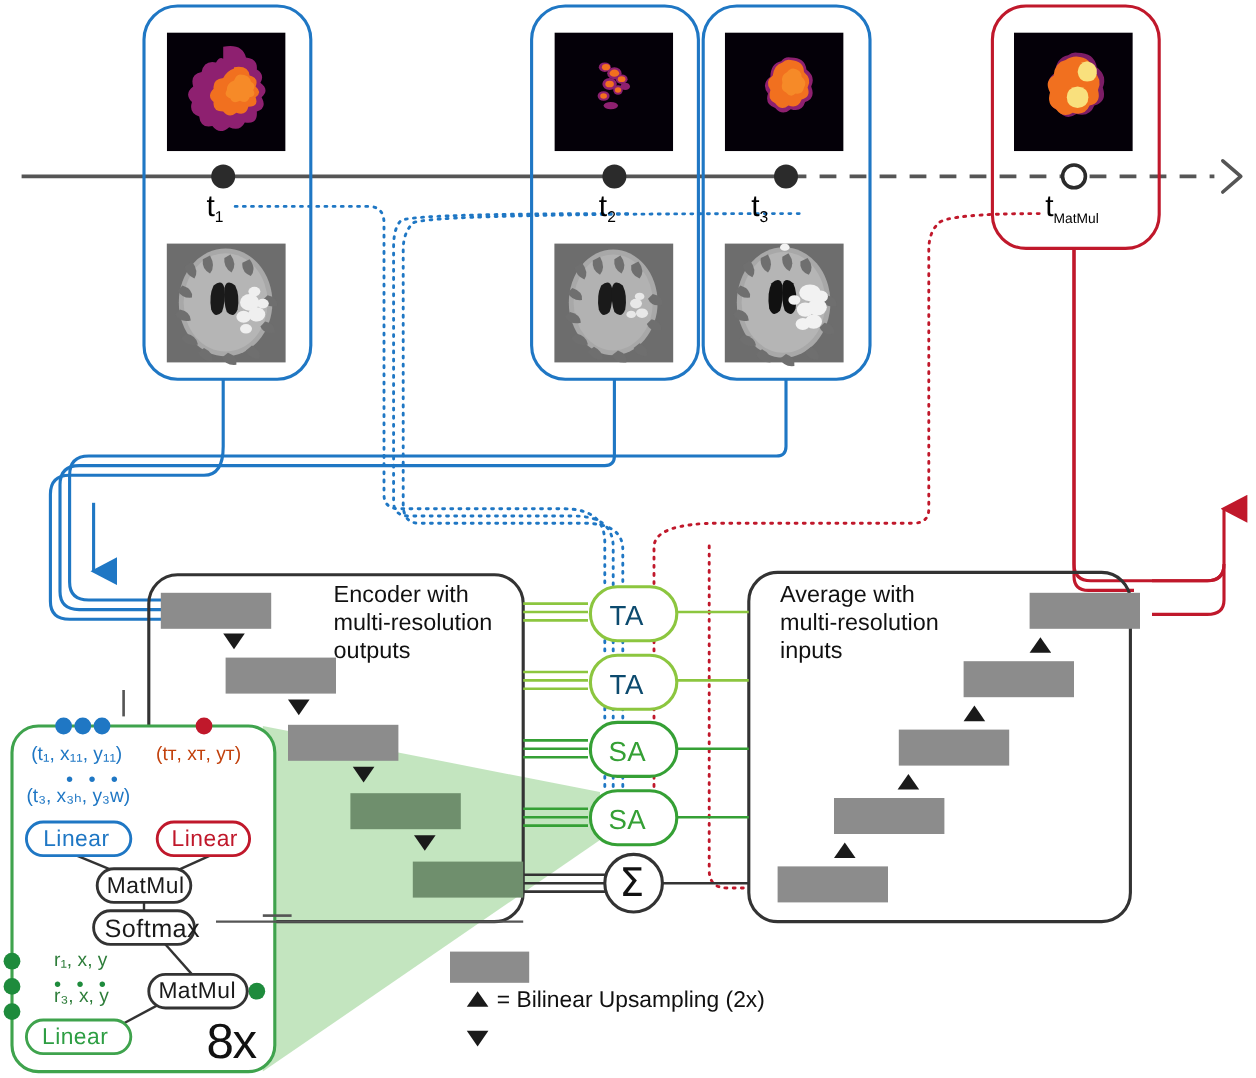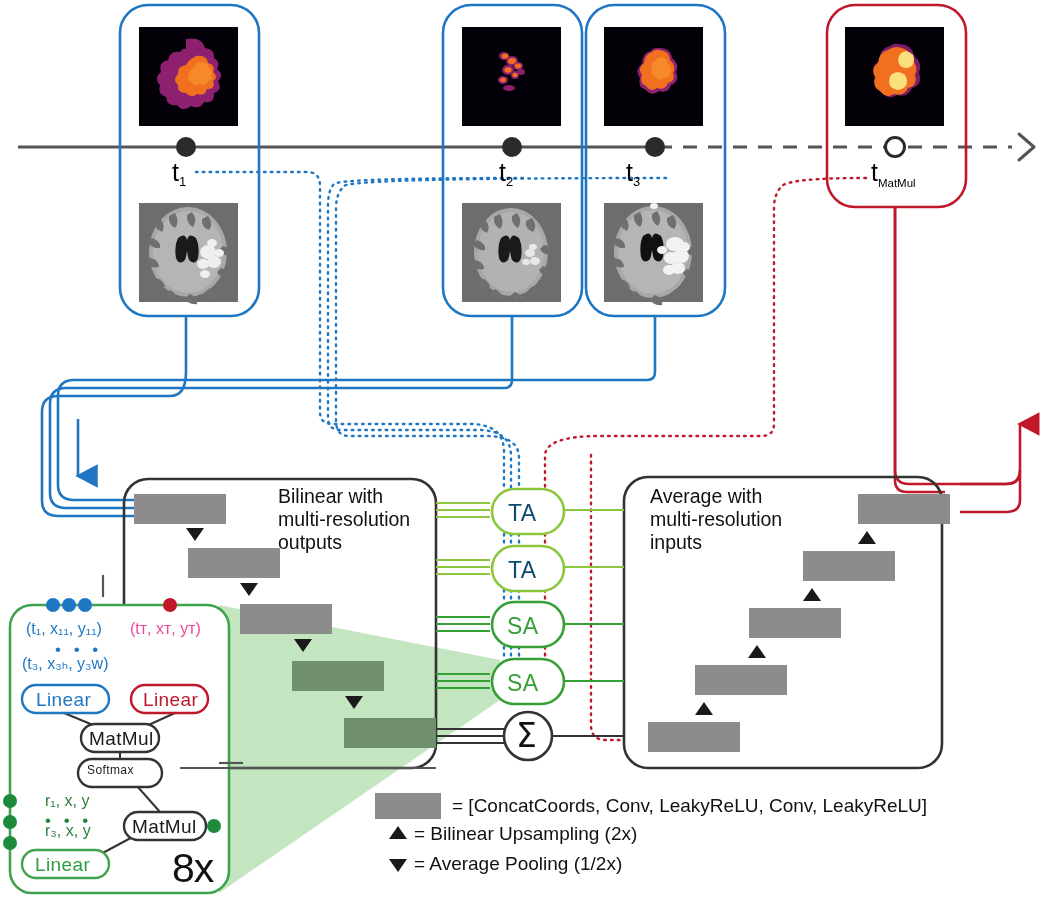--- a/index.html
+++ b/index.html
@@ -33,21 +33,21 @@
   .sa-txt{color:#35a035;}
   .lin-b{color:#1f77c4;}
   .lin-r{color:#c0182b;}
   .lin-g{color:#2e9e43;}
   .blk{color:#1a1a1a;}
 
   .coord{
     position:absolute;z-index:7;font-size:16px;white-space:nowrap;line-height:1.15;
   }
   .coord.blue{color:#1f77c4;}
-  .coord.red{color:#ec4899;}
+  .coord.red{color:#c2410c;}
   .coord.green{color:#2e7d3a;}
 
   .dots3{position:absolute;z-index:7;font-size:17px;letter-spacing:4px;line-height:1;}
 
   .x8{position:absolute;z-index:7;font-size:41px;font-weight:400;color:#111;letter-spacing:-1px;text-align:right;}
 
   .legend{position:absolute;z-index:7;font-size:19px;color:#111;white-space:nowrap;}
   .legend-swatch{position:absolute;z-index:7;background:#8c8c8c;}
 
   .encbox{position:absolute;z-index:3;background:#8c8c8c;}
@@ -398,21 +398,21 @@
   <div class="tl-label" style="left:499px;top:160px;">
     <span>t</span><sub>2</sub>
   </div>
   <div class="tl-label" style="left:626px;top:160px;">
     <span>t</span><sub>3</sub>
   </div>
   <div class="tl-label target" style="left:871px;top:160px;">
     <span>t</span><sub>MatMul</sub>
   </div>
 
-  <div class="boxlabel" style="left:278px;top:485px;width:160px;">Bilinear with
+  <div class="boxlabel" style="left:278px;top:485px;width:160px;">Encoder with
 multi-resolution
 outputs</div>
 
   <div class="encbox" style="left:134px;top:494px;width:92px;height:30px;"></div>
   <div class="tri down" style="left:186px;top:528px;"></div>
   <div class="encbox" style="left:188px;top:548px;width:92px;height:30px;"></div>
   <div class="tri down" style="left:240px;top:583px;"></div>
   <div class="encbox" style="left:240px;top:604px;width:92px;height:30px;"></div>
   <div class="tri down" style="left:294px;top:639px;"></div>
   <div class="encbox shaded" style="left:292px;top:661px;width:92px;height:30px;"></div>
@@ -444,28 +444,26 @@
   <div class="coord blue" style="left:22px;top:655px;">(t₃, x₃ₕ, y₃w)</div>
   <div class="coord red" style="left:130px;top:620px;">(tᴛ, xᴛ, yᴛ)</div>
 
   <div class="coord green" style="left:45px;top:792px;">r₁, x, y</div>
   <div class="dots3" style="left:45px;top:812px;color:#1e8b3c;">• • •</div>
   <div class="coord green" style="left:45px;top:822px;">r₃, x, y</div>
 
   <div class="node-txt lin-b" style="left:36px;top:689px;font-size:19px;">Linear</div>
   <div class="node-txt lin-r" style="left:143px;top:689px;font-size:19px;">Linear</div>
   <div class="node-txt blk" style="left:89px;top:728px;font-size:19px;">MatMul</div>
-  <div class="node-txt blk" style="left:87px;top:763px;font-size:12px;text-align:center;">Softmax</div>
+  <div class="node-txt blk" style="left:87px;top:763px;font-size:21px;text-align:center;">Softmax</div>
   <div class="node-txt blk" style="left:132px;top:816px;font-size:19px;">MatMul</div>
   <div class="node-txt lin-g" style="left:35px;top:854px;font-size:19px;">Linear</div>
 
   <div class="x8" style="left:172px;top:845px;">8x</div>
 
   <div class="legend-swatch" style="left:375px;top:793px;width:66px;height:26px;"></div>
-  <div class="legend" style="left:452px;top:795px;">= [ConcatCoords, Conv, LeakyReLU, Conv, LeakyReLU]</div>
 
   <div class="tri up" style="left:389px;top:826px;"></div>
   <div class="legend" style="left:414px;top:823px;text-align:center;">= Bilinear Upsampling (2x)</div>
 
   <div class="tri down" style="left:389px;top:859px;"></div>
-  <div class="legend" style="left:414px;top:853px;">= Average Pooling (1/2x)</div>
 
 </div>
 
 </body></html>

